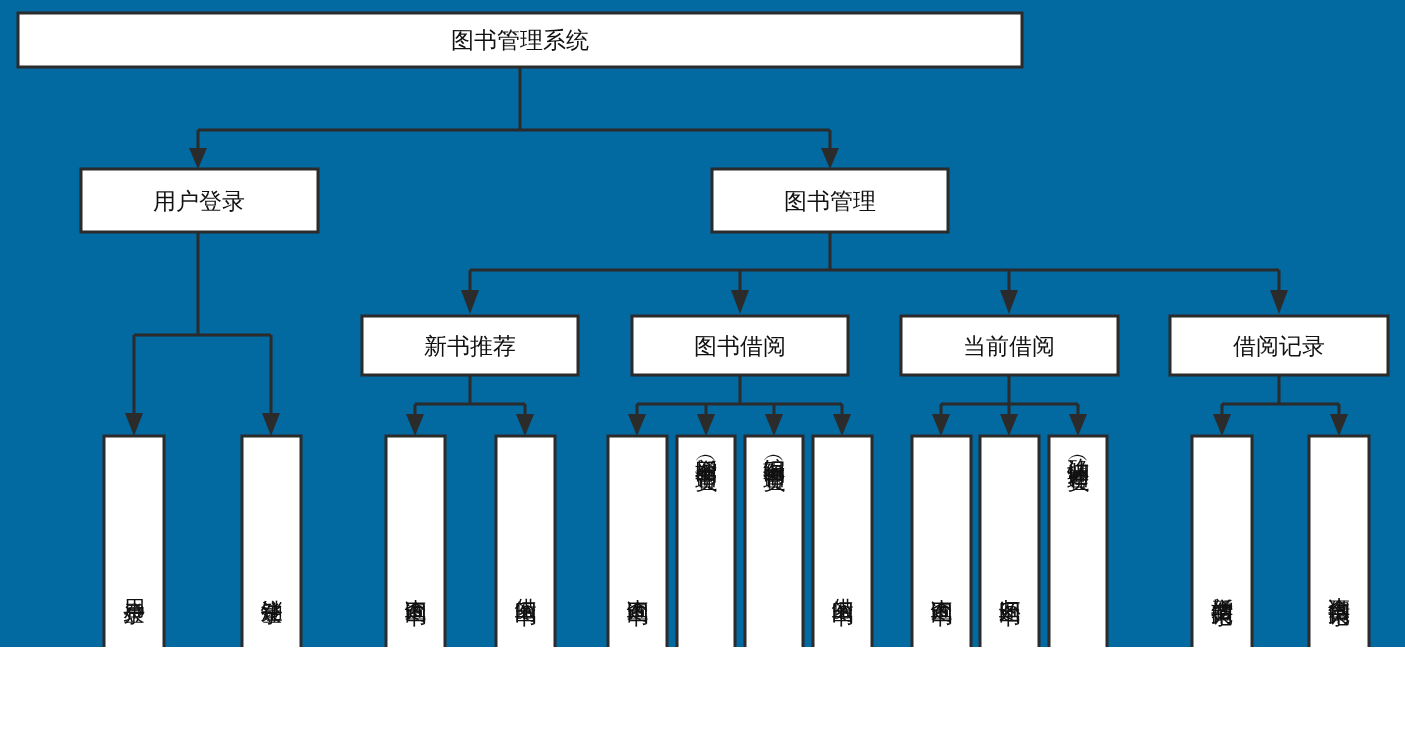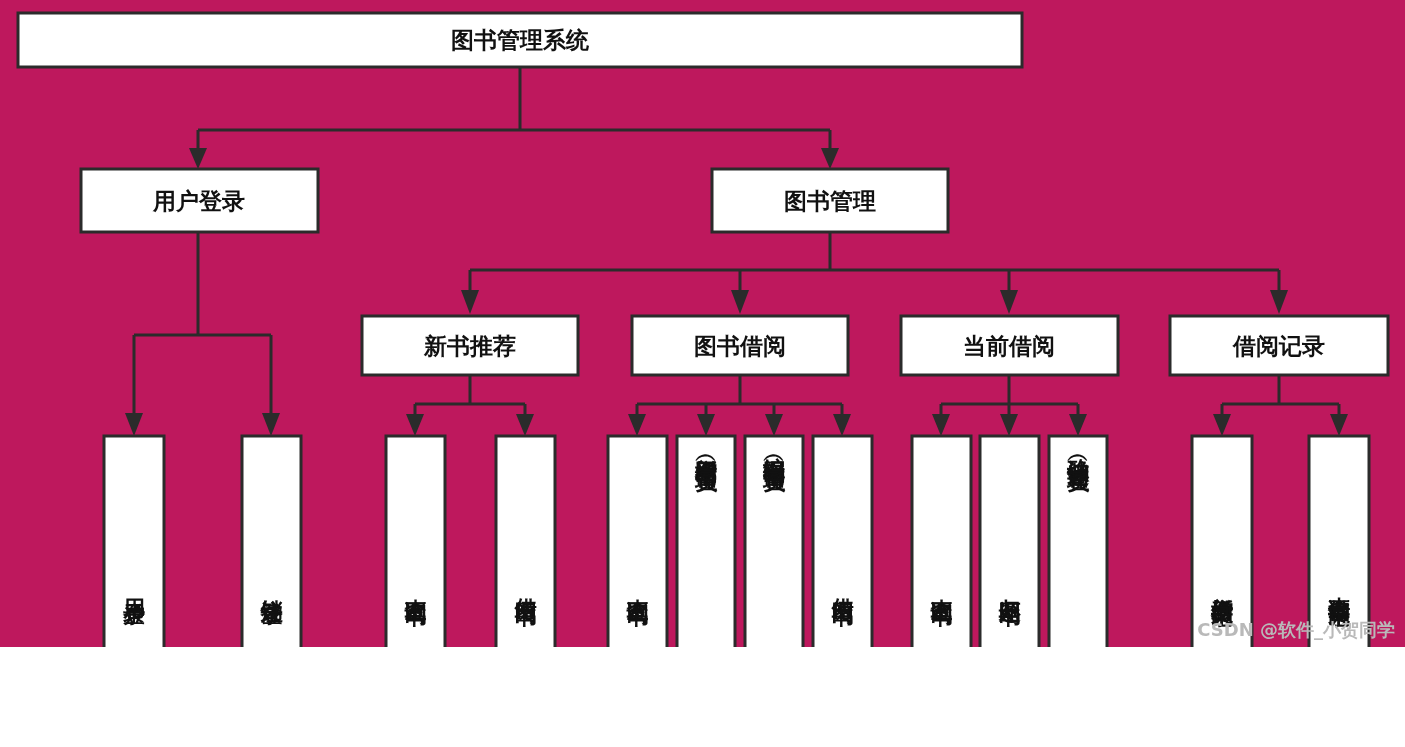--- a/index.html
+++ b/index.html
@@ -7,23 +7,22 @@
     padding: 0;
     background: #ffffff;
   }
   body {
     font-family: "DejaVu Sans", "Liberation Sans", sans-serif;
   }
   #diagram-root {
     position: relative;
     width: 1405px;
     height: 647px;
-    background: #be185d;
+    background: #0369a1;
     overflow: hidden;
-    font-weight: bold;
   }
   svg.diagram-canvas {
     position: absolute;
     left: 0;
     top: 0;
     width: 1405px;
     height: 747px;
   }
   .node-box {
     fill: #ffffff;
@@ -266,15 +265,14 @@
   </div>
 
   <div class="leaf-label-wrap" style="left:1192px; top:436px; width:60px; height:298px;">
     <span class="leaf-label">新增借阅记录</span>
   </div>
 
   <div class="leaf-label-wrap" style="left:1309px; top:436px; width:60px; height:298px;">
     <span class="leaf-label">查询借阅记录</span>
   </div>
 
-  <div class="watermark">CSDN @软件_小贺同学</div>
 
 </div>
 
 </body></html>

